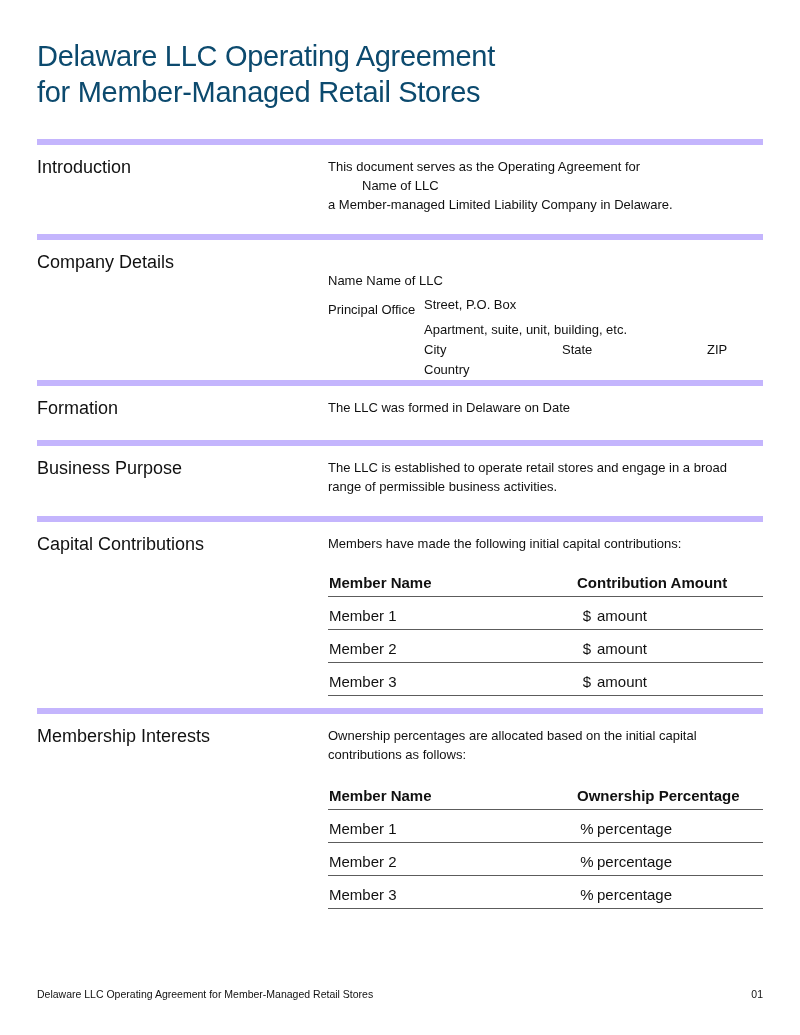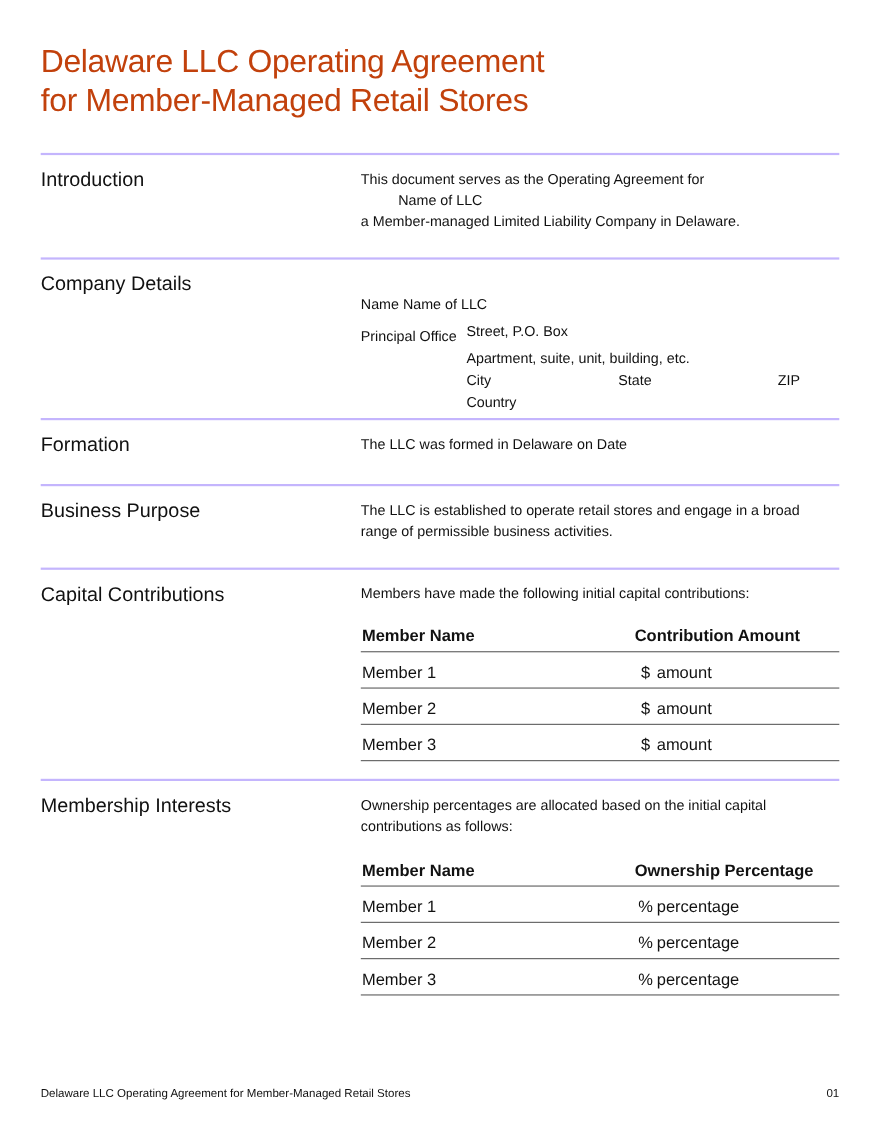--- a/index.html
+++ b/index.html
@@ -10,28 +10,28 @@
       color: #111111;
       overflow: hidden;
     }
     .page-title {
       position: absolute;
       left: 37px; top: 38px;
       font-size: 29px;
       line-height: 36px;
       font-weight: 400;
       letter-spacing: -0.3px;
-      color: #c2410c;
+      color: #0c4a6e;
     }
     .page-title span { display: block; }
 
     .section {
       position: absolute;
       left: 37px; width: 726px;
-      border-top: 2px solid #c4b5fd;
+      border-top: 6px solid #c4b5fd;
     }
     .section-label {
       position: absolute;
       left: 0; top: 12px;
       font-size: 18px;
       color: #111;
     }
     .section-body {
       position: absolute;
       left: 291px; top: 12px;

